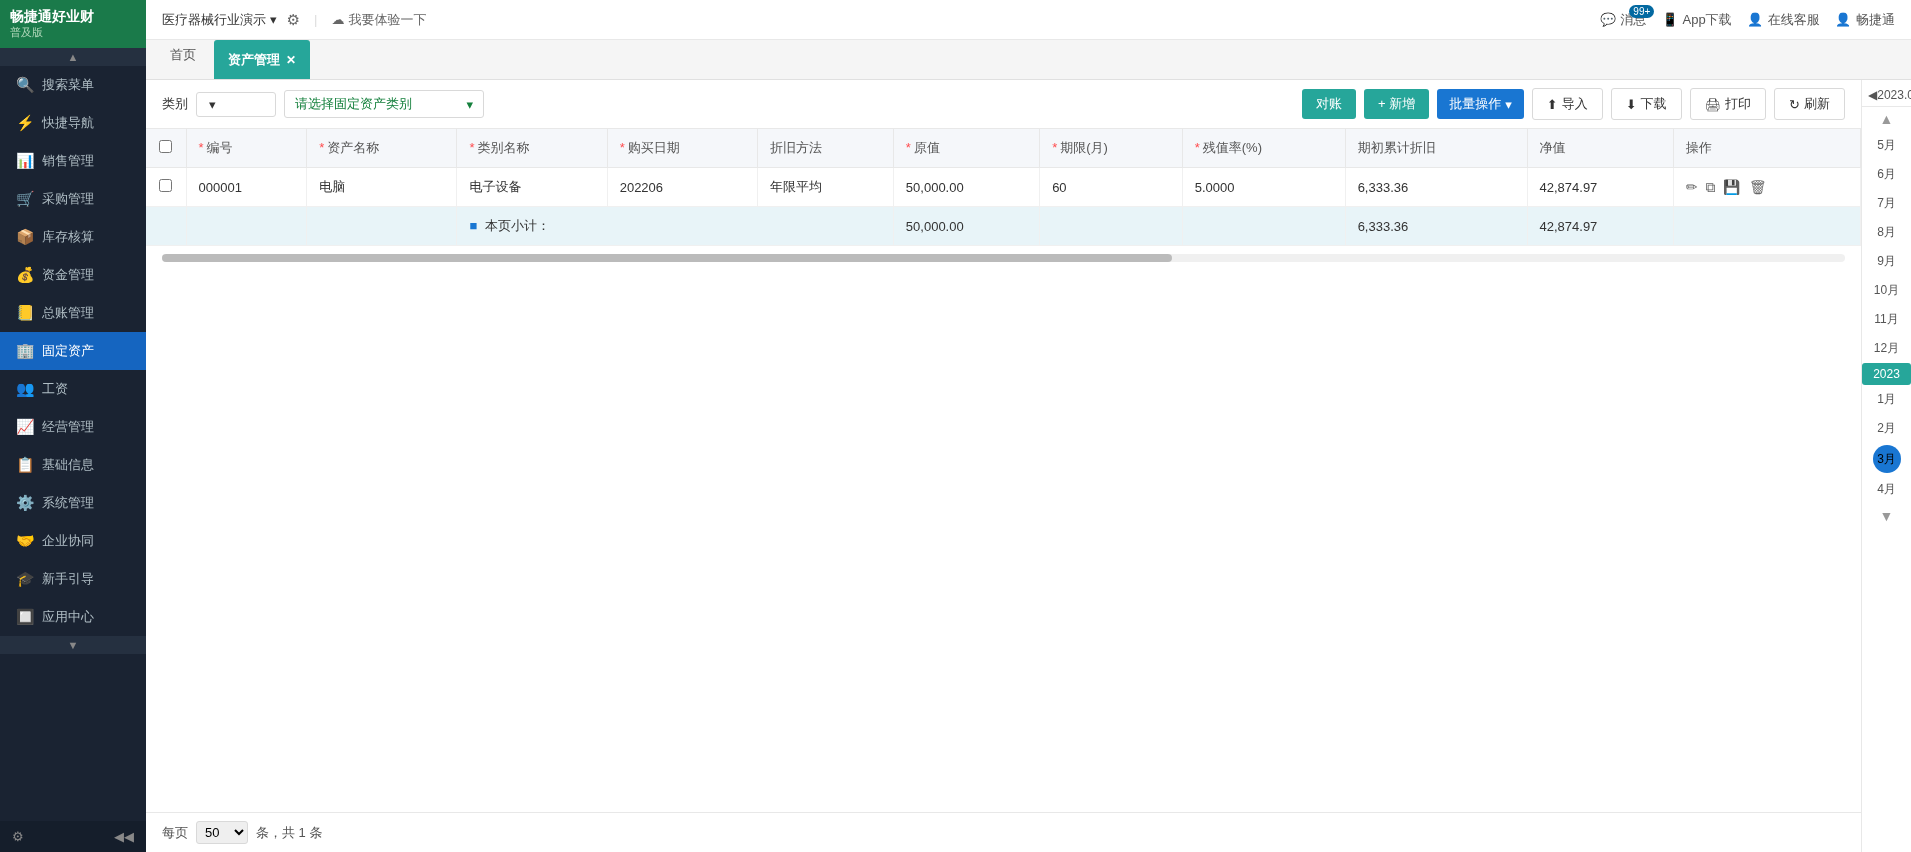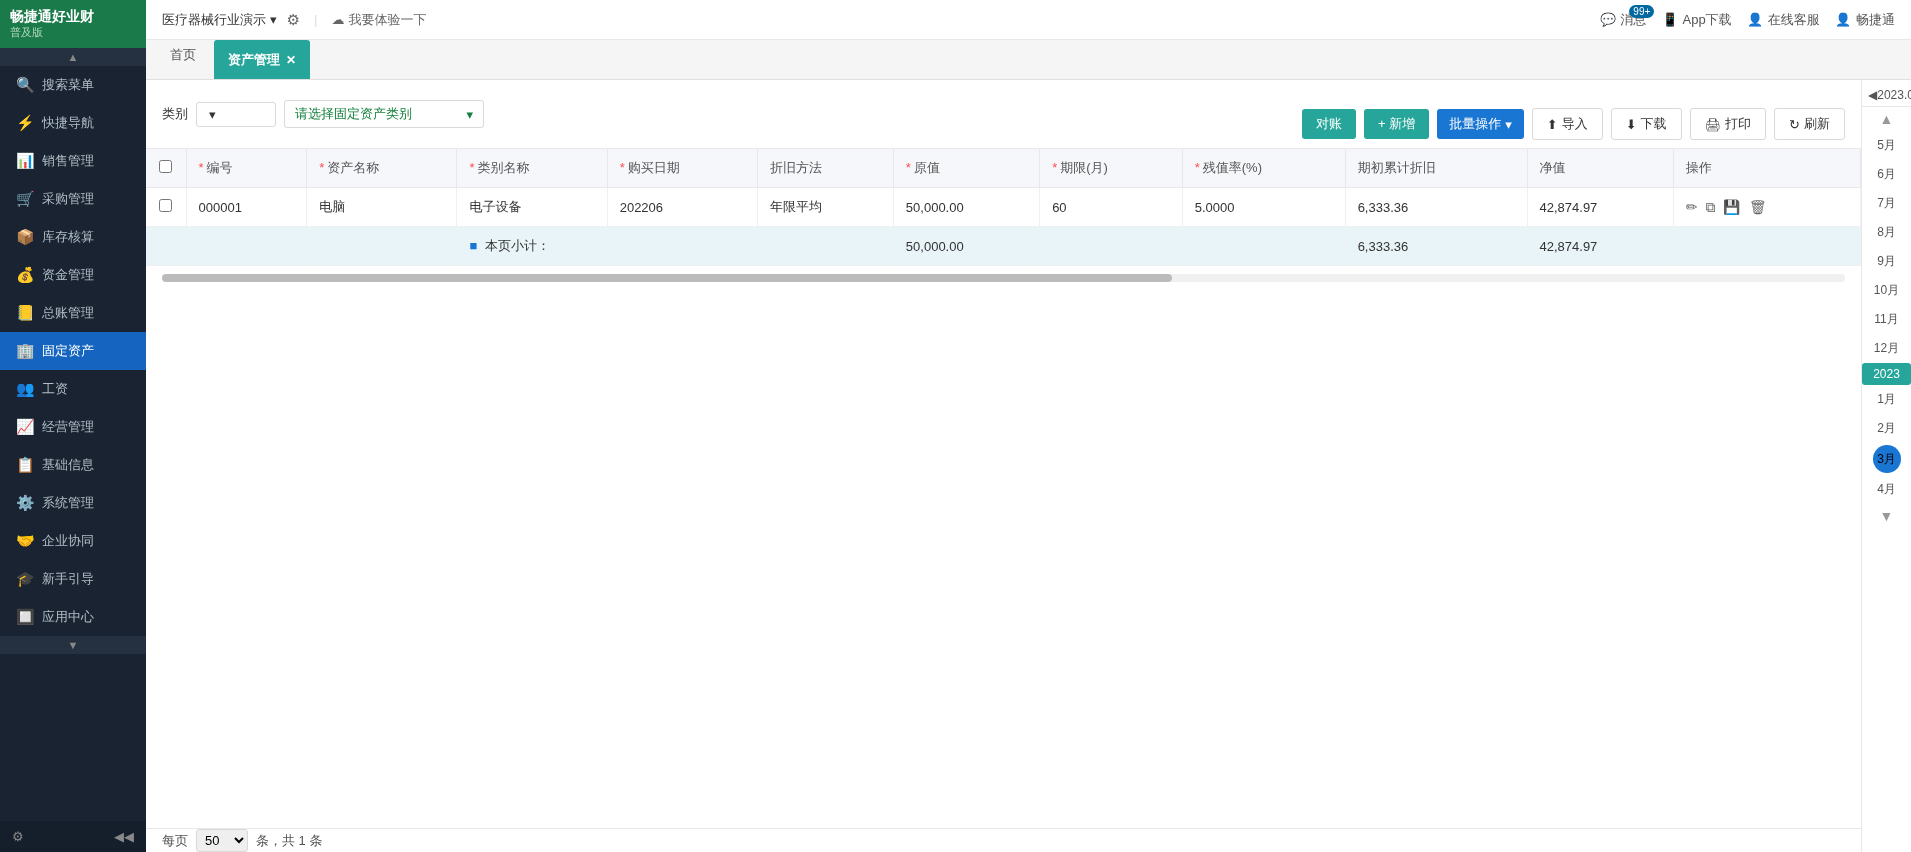--- a/index.html
+++ b/index.html
@@ -232,21 +232,21 @@
       align-items: center;
       border: 1px solid #d9d9d9;
       border-radius: 3px;
       padding: 4px 10px;
       font-size: 13px;
       color: #15803d;
       gap: 4px;
       cursor: pointer;
       min-width: 200px;
     }
-    .toolbar-right { margin-left: auto; display: flex; align-items: center; gap: 8px; margin-top: 20px; }
+    .toolbar-right { margin-left: auto; display: flex; align-items: center; gap: 8px; }
     .btn-green {
       background: #26a69a;
       color: white;
       border: none;
       padding: 6px 14px;
       border-radius: 3px;
       font-size: 13px;
       cursor: pointer;
       display: flex;
       align-items: center;
@@ -308,21 +308,21 @@
       border-right: 1px solid #f0f0f0;
     }
     .subtotal-row { background: #e8f4f8; }
     .subtotal-row td { color: #333; font-size: 13px; }
     .action-icons { display: flex; gap: 8px; align-items: center; color: #666; }
     .action-icon { cursor: pointer; font-size: 14px; }
     .checkbox-col { width: 40px; text-align: center; }
 
     
     .pagination {
-      height: 24px;
+      height: 40px;
       border-top: 1px solid #e8e8e8;
       display: flex;
       align-items: center;
       padding: 0 16px;
       gap: 8px;
       background: white;
       font-size: 13px;
       color: #555;
     }
     .page-select {

